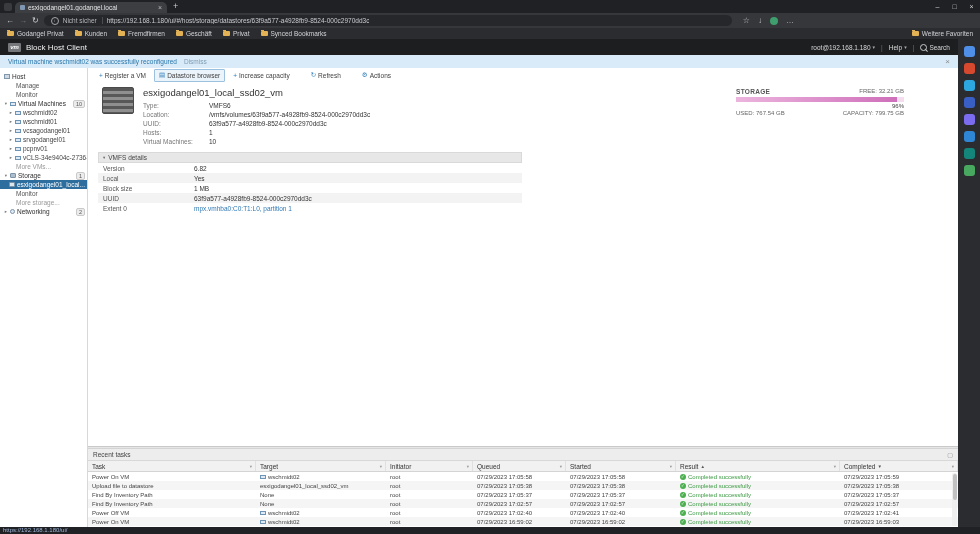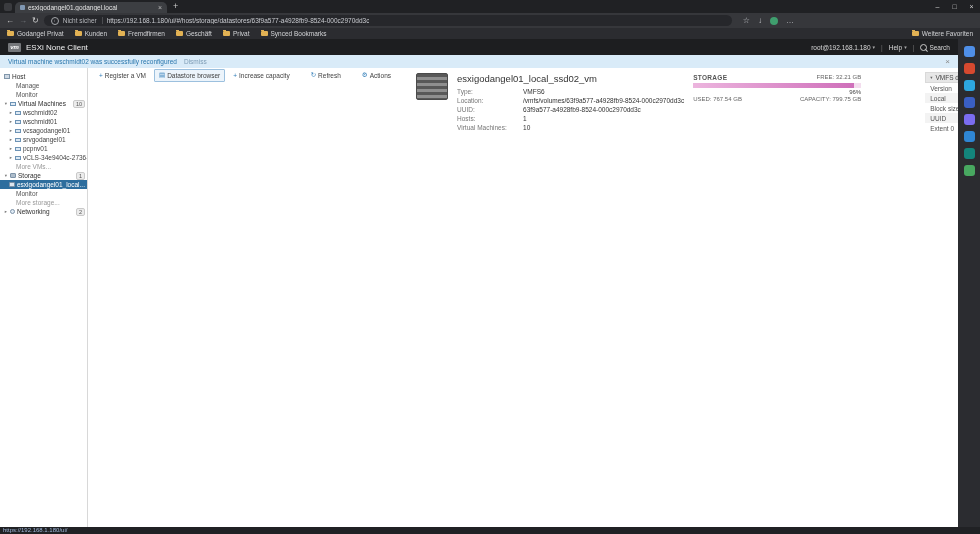--- a/index.html
+++ b/index.html
@@ -72,21 +72,21 @@
   .tw{font-size:4.5px;color:#777;width:4px;flex:none;text-align:center;}
   .badge{margin-left:auto;margin-right:2px;flex:none;background:#ececec;border:1px solid #c9c9c9;
          border-radius:2px;font-size:5.5px;color:#555;padding:0 2px;line-height:6px;}
   .ico{flex:none;display:inline-block;box-sizing:border-box;}
   .host-ico{width:6px;height:5px;background:#cfd9e4;border:1px solid #8096aa;}
   .mon{width:6px;height:4px;background:#dfeaf4;border:1px solid #6d93b5;}
   .disk{width:6px;height:5px;background:#aebdcb;border:1px solid #7d93a8;border-radius:1px;}
   .disk.light{background:#dce6ef;}
   .globe{width:5px;height:5px;border:1px solid #7d93a8;border-radius:50%;background:#dfeaf4;}
   
-  .main{flex:1;display:flex;flex-direction:row;min-width:0;background:#fff;}
+  .main{flex:1;display:flex;flex-direction:column;min-width:0;background:#fff;}
   .toolbar{height:14px;flex:none;display:flex;align-items:center;gap:3px;padding:0 6px;font-size:6.5px;color:#3f3f3f;}
   .tb-btn{display:flex;align-items:center;gap:2px;padding:1.5px 4px;border:1px solid transparent;border-radius:1px;}
   .tb-btn.active{border-color:#9cc0de;background:#ecf4fb;}
   .tb-btn.gapped{margin-left:8px;}
   .tb-ico{color:#2f7cb8;font-size:6.5px;}
   .info{display:flex;padding:5px 10px 2px 14px;gap:9px;flex:none;}
   .ds-big{width:30px;height:25px;border-radius:2px;border:1px solid #4a4a4a;flex:none;
           background:repeating-linear-gradient(180deg,#585858 0 3px,#8f8f8f 3px 6px);}
   .ds-name{font-size:9.5px;color:#333;margin-bottom:3px;}
   .ds-field{display:flex;font-size:6.5px;line-height:9px;}
@@ -213,21 +213,21 @@
       <span class="side-ico" style="background: rgb(47, 134, 212);"></span>
       <span class="side-ico" style="background: rgb(19, 133, 123);"></span>
       <span class="side-ico" style="background: rgb(72, 168, 96);"></span>
     </div>
 </div>
 
 <div class="app">
 
   <div class="app-header">
     <span class="vm-logo">vm</span>
-    <span class="app-title">ESXi None Client</span>
+    <span class="app-title">Block Host Client</span>
     <div class="hdr-right">
       <span class="hdr-item">
         <span>root@192.168.1.180</span>
         <span class="caret">▾</span>
       </span>
       <span class="hdr-sep">|</span>
       <span class="hdr-item">
         <span>Help</span>
         <span class="caret">▾</span>
       </span>

